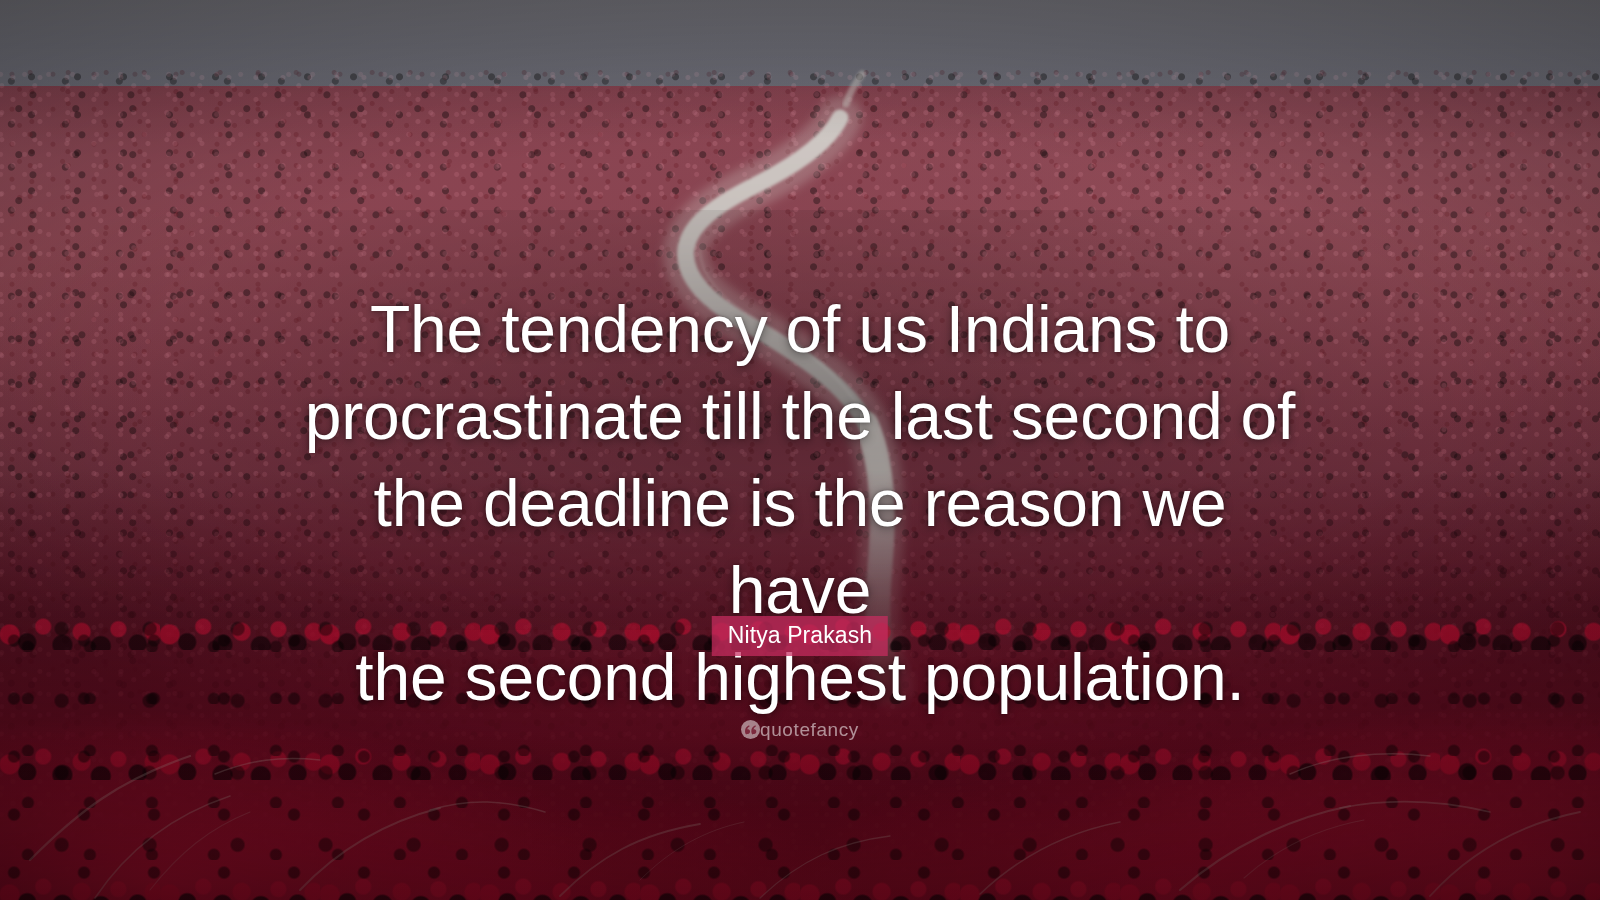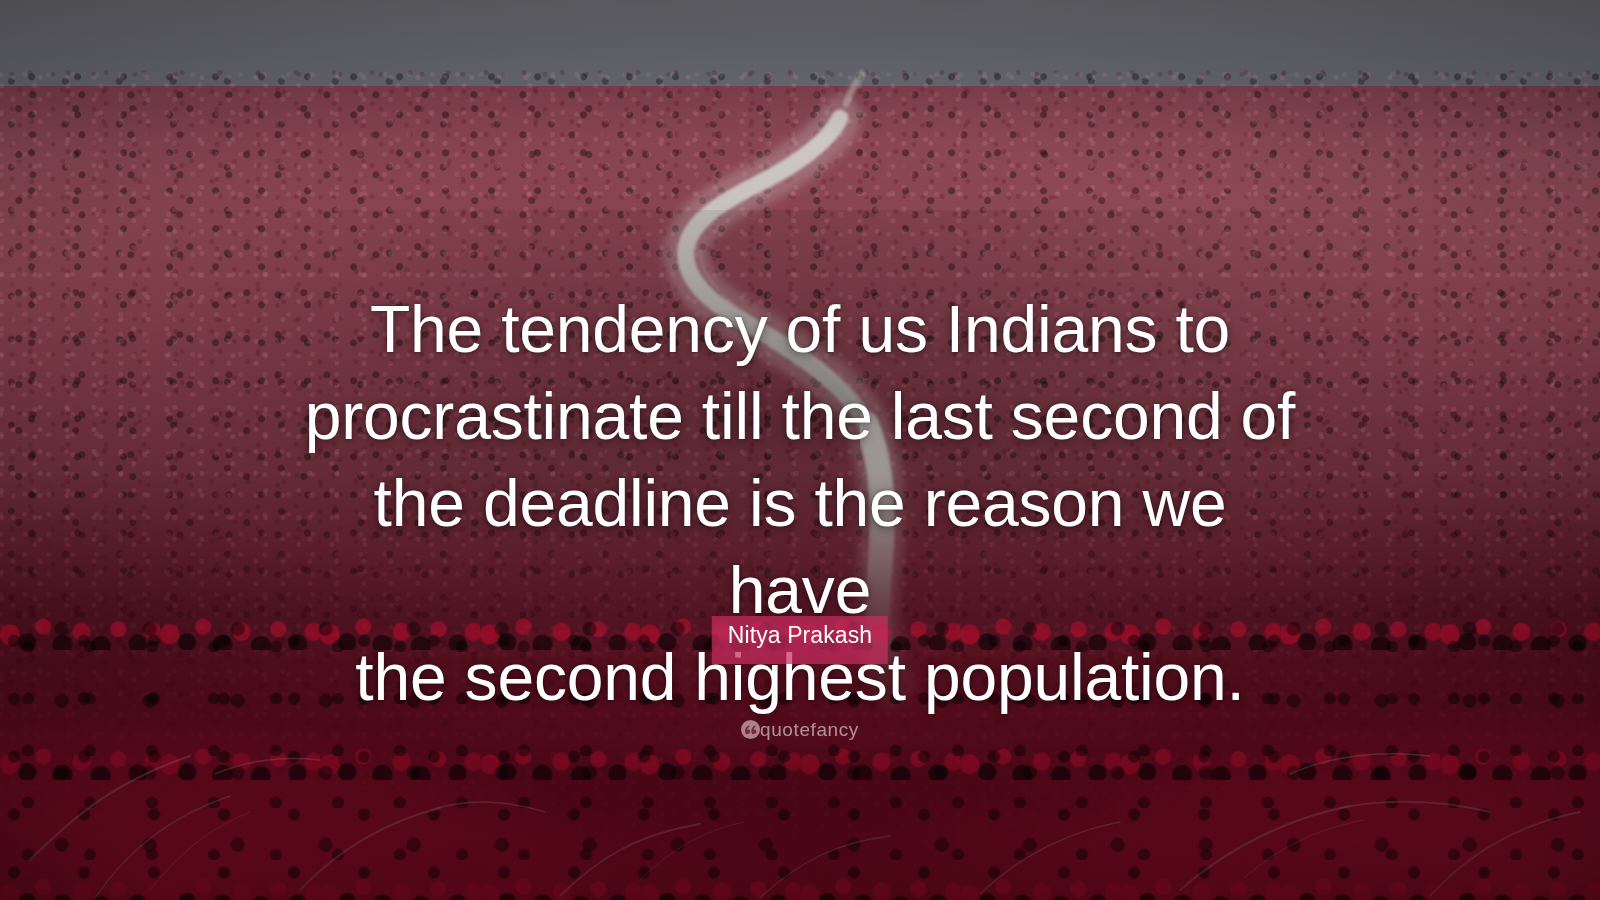--- a/index.html
+++ b/index.html
@@ -236,21 +236,21 @@
 
   #author-badge {
     position: absolute;
     left: 50%;
     top: 616px;
     transform: translateX(-50%);
     background: rgba(200,45,95,.72);
     color: #ffffff;
     font-size: 23px;
     line-height: 1;
-    padding: 8px 16px 17px;
+    padding: 8px 16px 9px;
     letter-spacing: .1px;
     white-space: nowrap;
   }
 
   #watermark {
     position: absolute;
     left: 50%;
     top: 720px;
     transform: translateX(-50%);
     display: flex;

